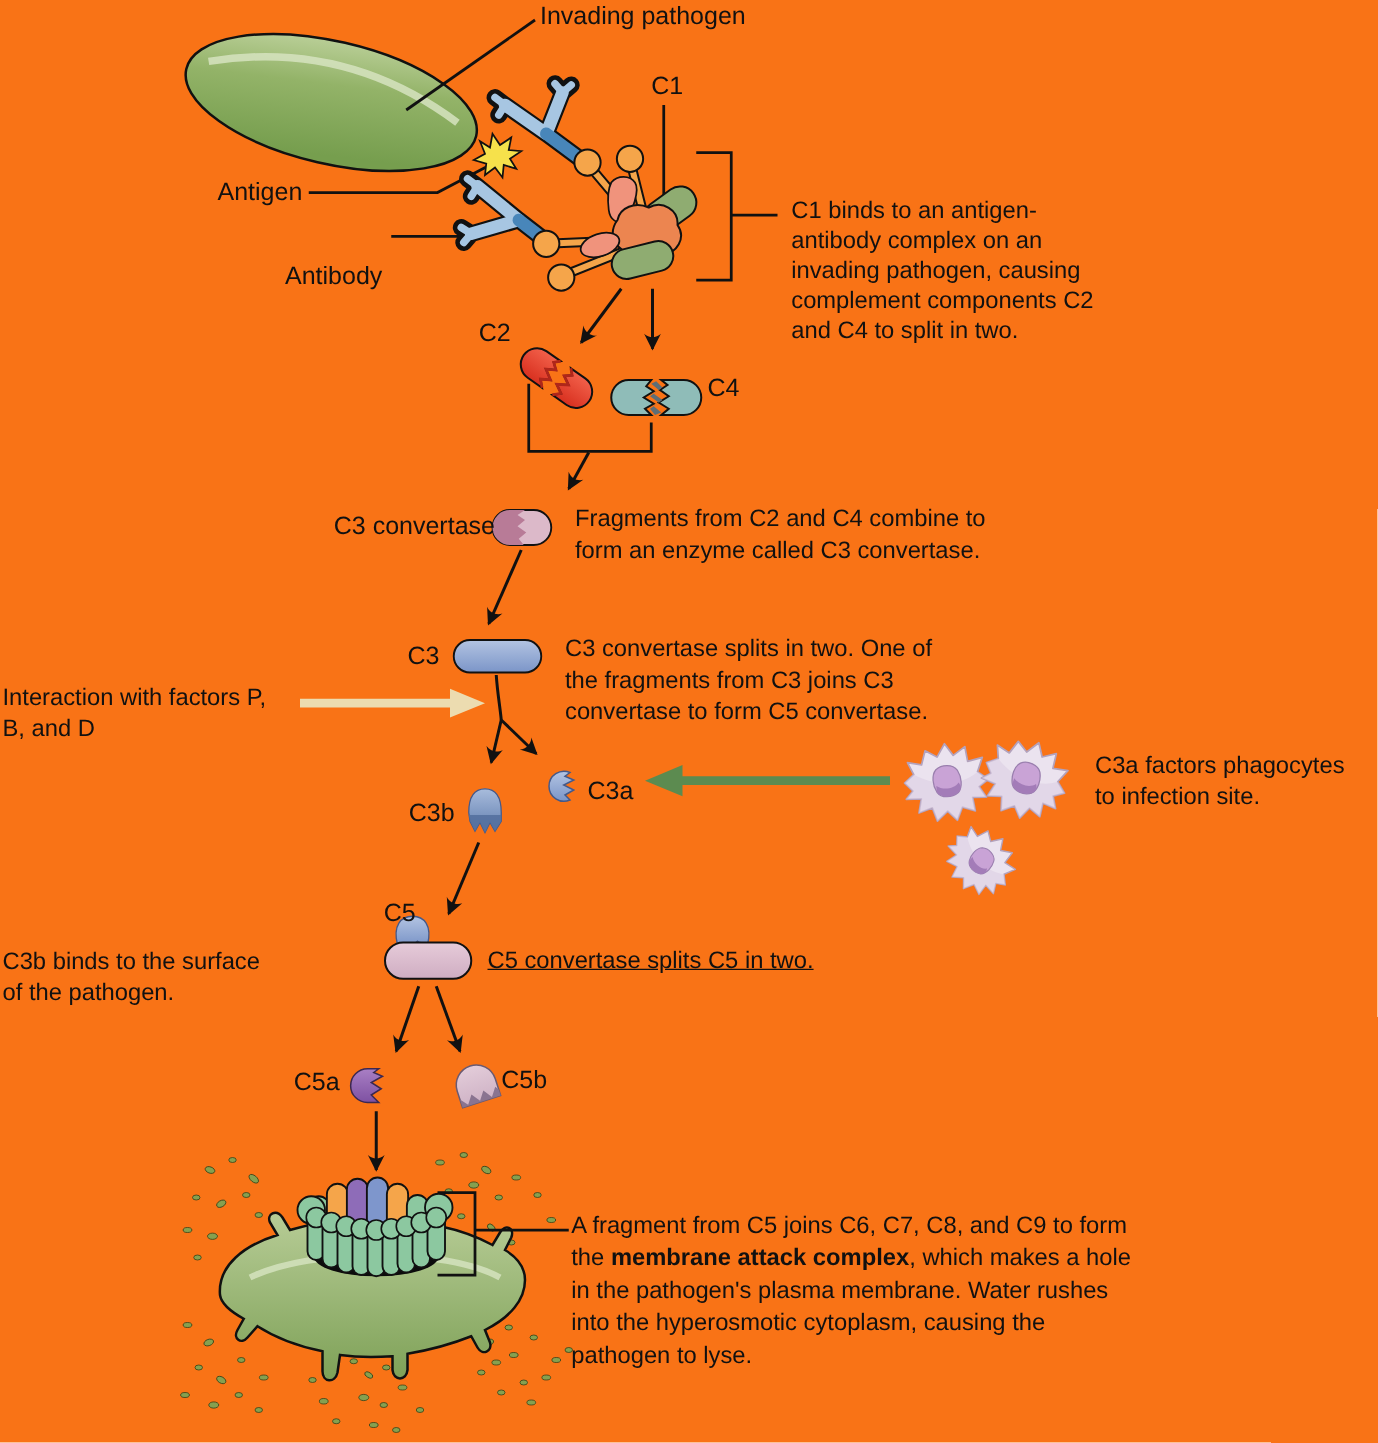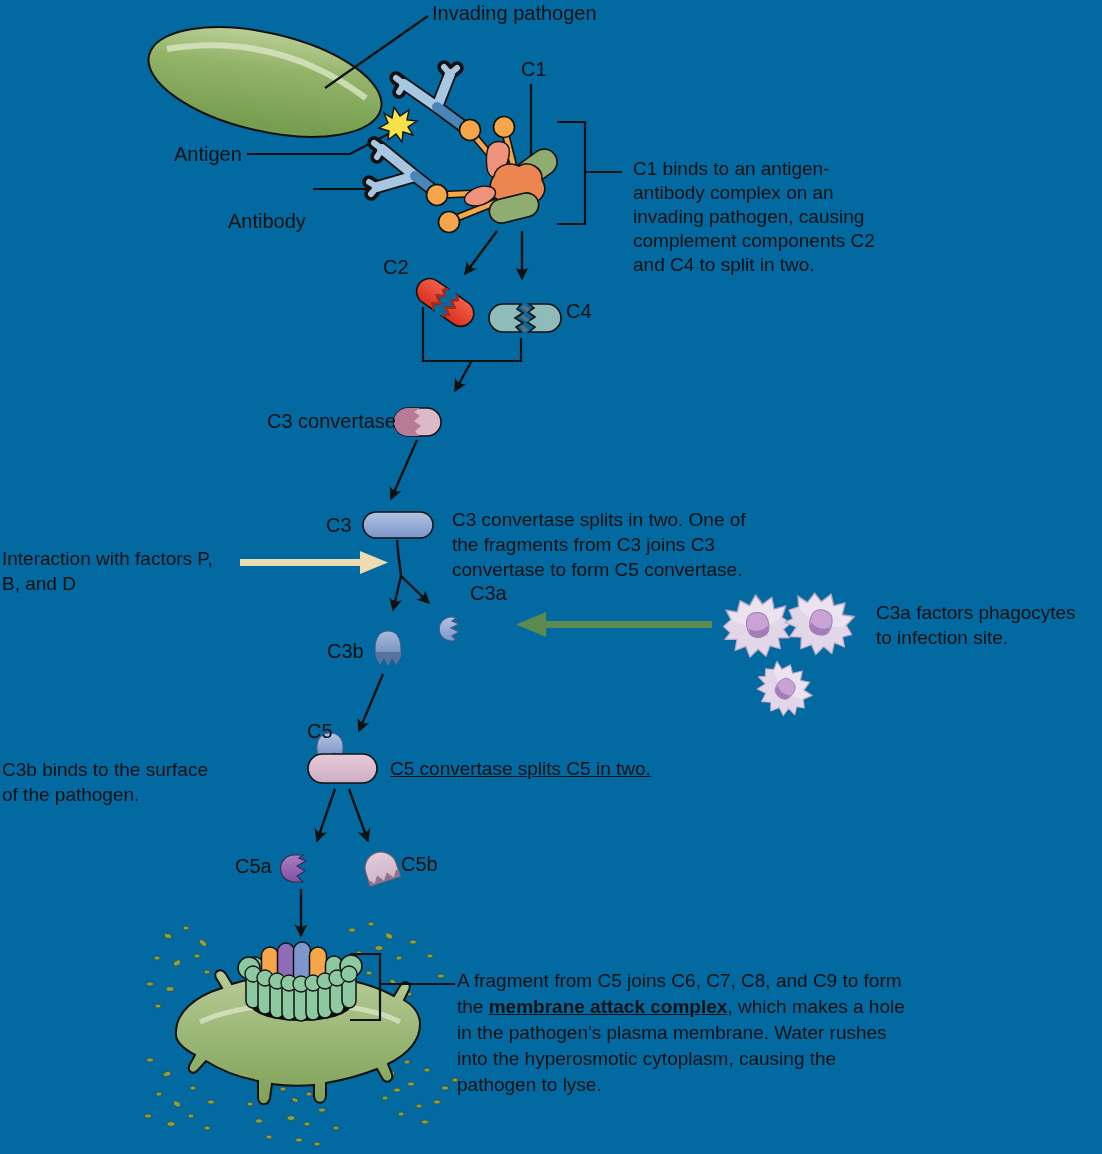--- a/index.html
+++ b/index.html
@@ -1,23 +1,23 @@
 <!DOCTYPE html>
 <html><head>
 <meta charset="utf-8">
 <style>
   html,body { margin:0; padding:0; background:#fff; }
   .canvas {
-    position:relative; width:1102px; height:1154px; background:#0369a1;
+    position:relative; width:1102px; height:1154px; background:#f97316;
     font-family:"Liberation Sans", sans-serif; color:#111; overflow:hidden;
   }
   svg.layer { position:absolute; left:0; top:0; }
   .t { position:absolute; white-space:pre-line; font-size:19px; line-height:25px; color:#111; }
   .lbl { font-size:20px; white-space:nowrap; line-height:22px; }
-  .b { font-weight:bold;text-decoration:underline; }
+  .b { font-weight:bold; }
 </style>
 </head>
 <body>
 
 <div class="canvas">
 
 <svg class="layer" width="1102" height="1154" viewBox="0 0 1102 1154">
   <defs>
     <marker id="ah" viewBox="0 0 10 10" refX="8.5" refY="5" markerWidth="6.2" markerHeight="6.2" orient="auto">
       <path d="M0.5,0.5 L9.5,5 L0.5,9.5 C2.9,6.9 2.9,3.1 0.5,0.5 Z" fill="#111"></path>
@@ -293,27 +293,29 @@
 <div class="t lbl" style="left:174px; top:143px;">Antigen</div>
 <div class="t lbl" style="left:228px; top:178px;margin-top:32px;">Antibody</div>
 <div class="t" style="left:633px; top:157px; line-height:24px;">C1 binds to an antigen-
 antibody complex on an
 invading pathogen, causing
 complement components C2
 and C4 to split in two.</div>
 <div class="t lbl" style="left:383px; top:256px;">C2</div>
 <div class="t lbl" style="left:566px; top:300px;">C4</div>
 <div class="t lbl" style="left:267px; top:410px;">C3 convertase</div>
+<div class="t" style="left:460px; top:403px;">Fragments from C2 and C4 combine to
+form an enzyme called C3 convertase.</div>
 <div class="t lbl" style="left:326px; top:514px;">C3</div>
 <div class="t" style="left:452px; top:507px;">C3 convertase splits in two. One of
 the fragments from C3 joins C3
 convertase to form C5 convertase.</div>
 <div class="t" style="left:2px; top:546px;">Interaction with factors P,
 B, and D</div>
-<div class="t lbl" style="left:470px; top:582px;text-align:right;">C3a</div>
+<div class="t lbl" style="left:470px; top:622px;text-align:right;">C3a</div>
 <div class="t lbl" style="left:327px; top:640px;">C3b</div>
 <div class="t" style="left:876px; top:600px;">C3a factors phagocytes
 to infection site.</div>
 <div class="t" style="left:2px; top:757px;">C3b binds to the surface
 of the pathogen.</div>
 <div class="t lbl" style="left:275px; top:720px;margin-left:32px;">C5</div>
 <div class="t" style="left:390px; top:756px;text-decoration:underline;">C5 convertase splits C5 in two.</div>
 <div class="t lbl" style="left:235px; top:855px;">C5a</div>
 <div class="t lbl" style="left:401px; top:853px;">C5b</div>
 <div class="t" style="left:457px; top:968px; width:480px; line-height:26px;"><span>A fragment from C5 joins C6, C7, C8, and C9 to form

